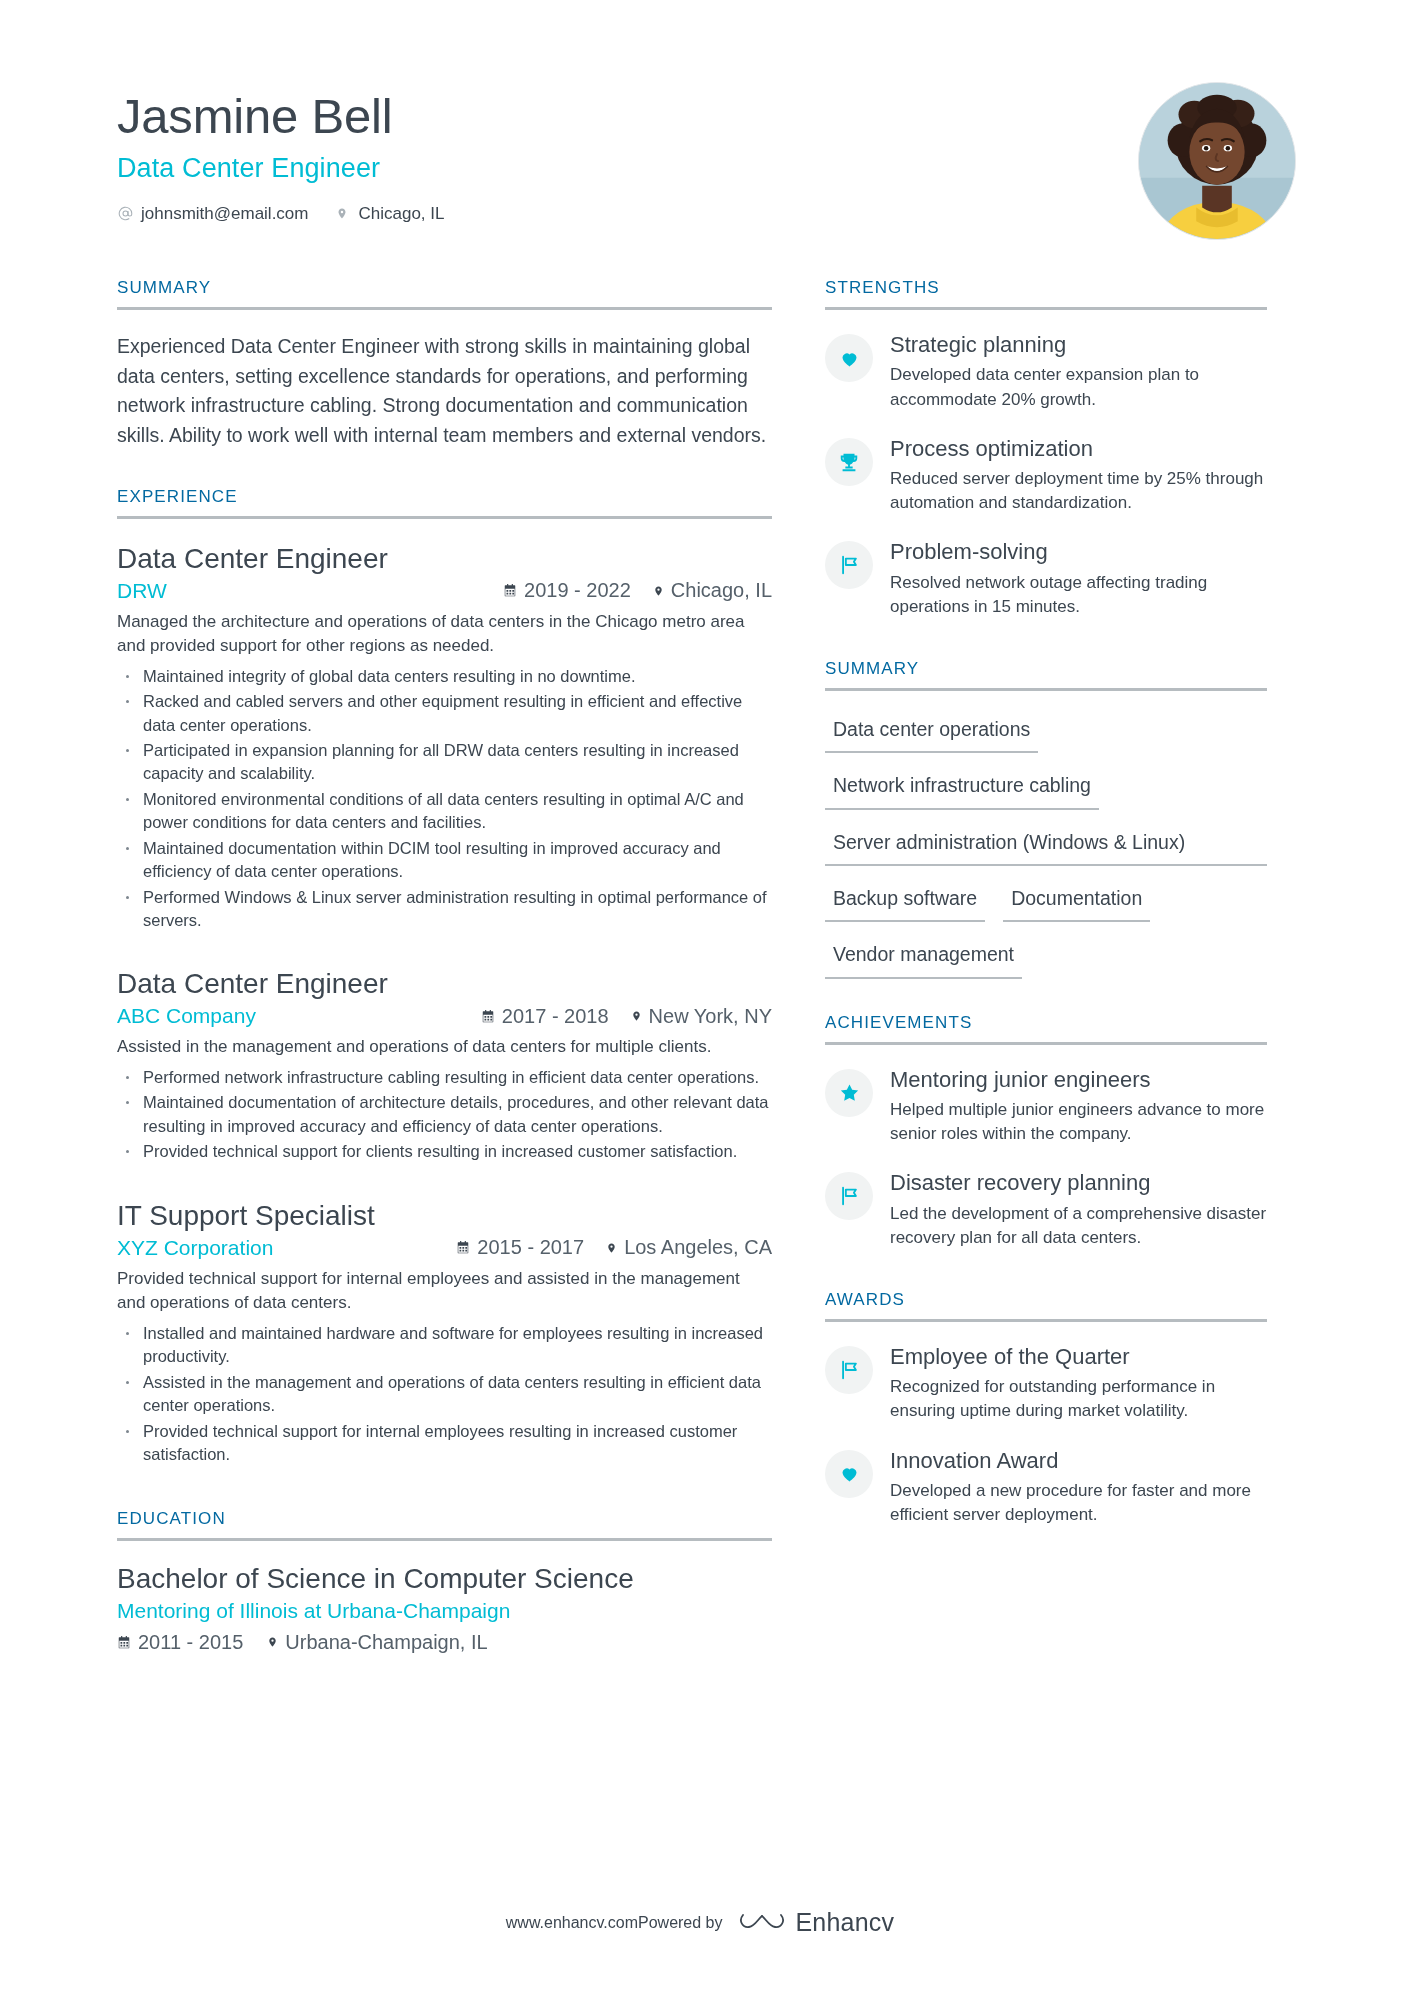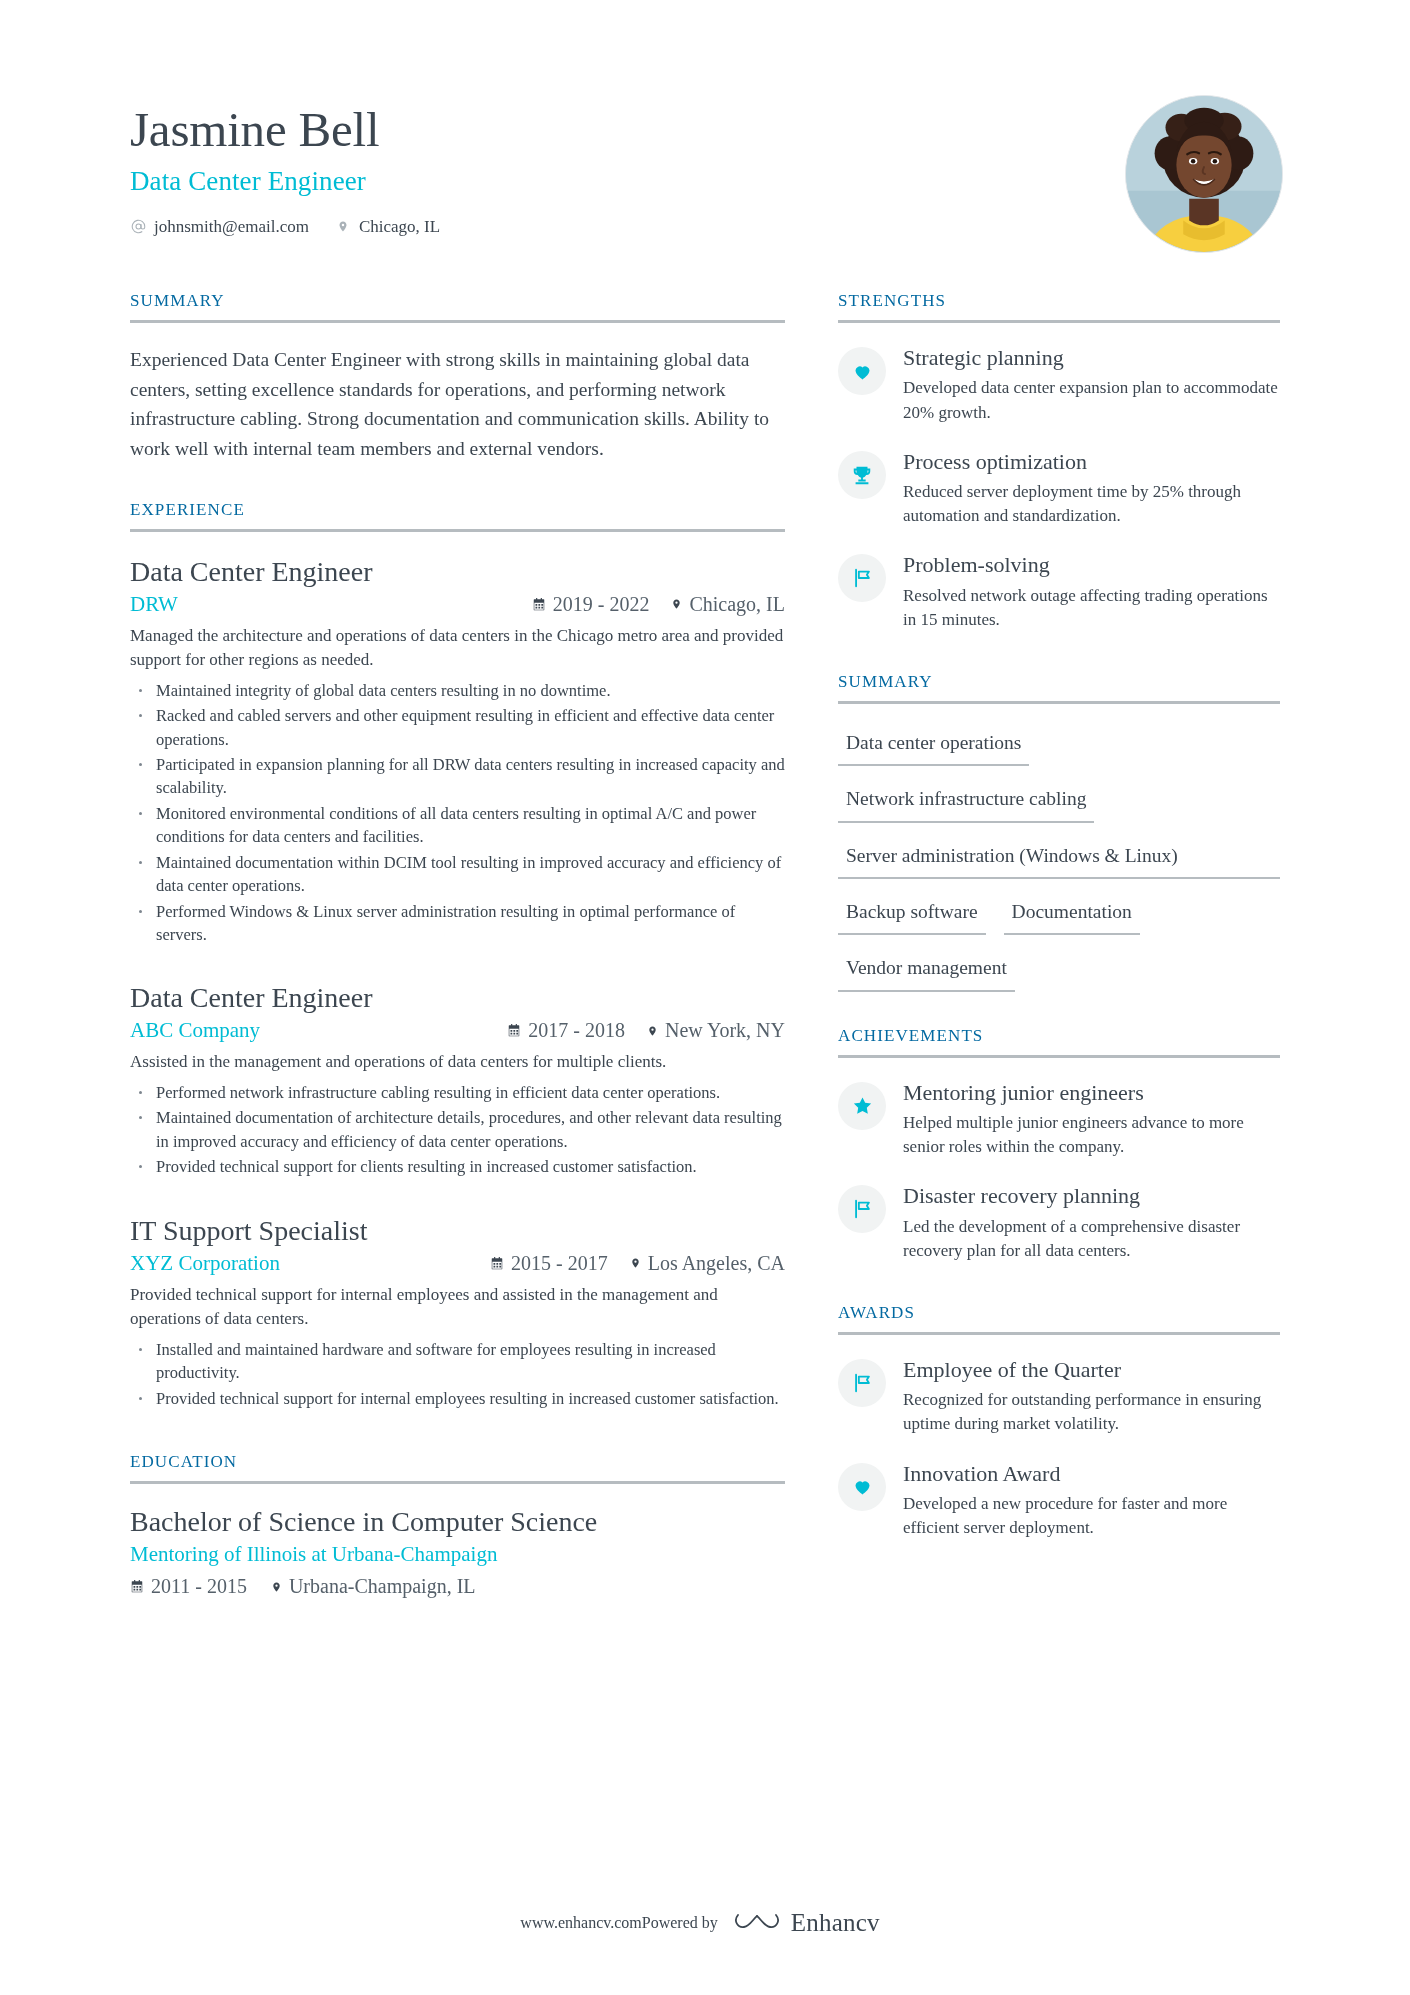--- a/index.html
+++ b/index.html
@@ -6,22 +6,21 @@
   html, body {
     width: 1410px; height: 1995px;
     background: #ffffff;
     font-family: "Liberation Sans", sans-serif;
     -webkit-font-smoothing: antialiased;
   }
   .page {
     position: relative;
     width: 1410px; height: 1995px;
     background: #fff;
-    padding: 17px;
-    font-family: Liberation Serif, serif;
+    padding: 4px;
   }
 
   
   .header {
     display: flex;
     align-items: flex-start;
     padding: 78px 110px 0 113px;
   }
   .header-left { flex: 1; padding-top: 8px; }
   .name {
@@ -442,20 +441,21 @@
                     <path d="M12 2C8.1 2 5 5.1 5 9c0 5.2 7 13 7 13s7-7.8 7-13c0-3.9-3.1-7-7-7zm0 9.5A2.5 2.5 0 1 1 12 6.5a2.5 2.5 0 0 1 0 5z"></path>
                   </svg>
                 </span>
                 <span>Los Angeles, CA</span>
               </div>
             </div>
           </div>
           <div class="job-desc">Provided technical support for internal employees and assisted in the management and operations of data centers.</div>
           <ul class="bullets">
             <li>Installed and maintained hardware and software for employees resulting in increased productivity.</li>
+            <li>Assisted in the management and operations of data centers resulting in efficient data center operations.</li>
             <li>Provided technical support for internal employees resulting in increased customer satisfaction.</li>
           </ul>
         </div>
       </div>
 
       <div class="spacer-lg"></div>
 
       <div class="section">
         <div class="section-title">EDUCATION</div>
         <div class="section-rule"></div>

